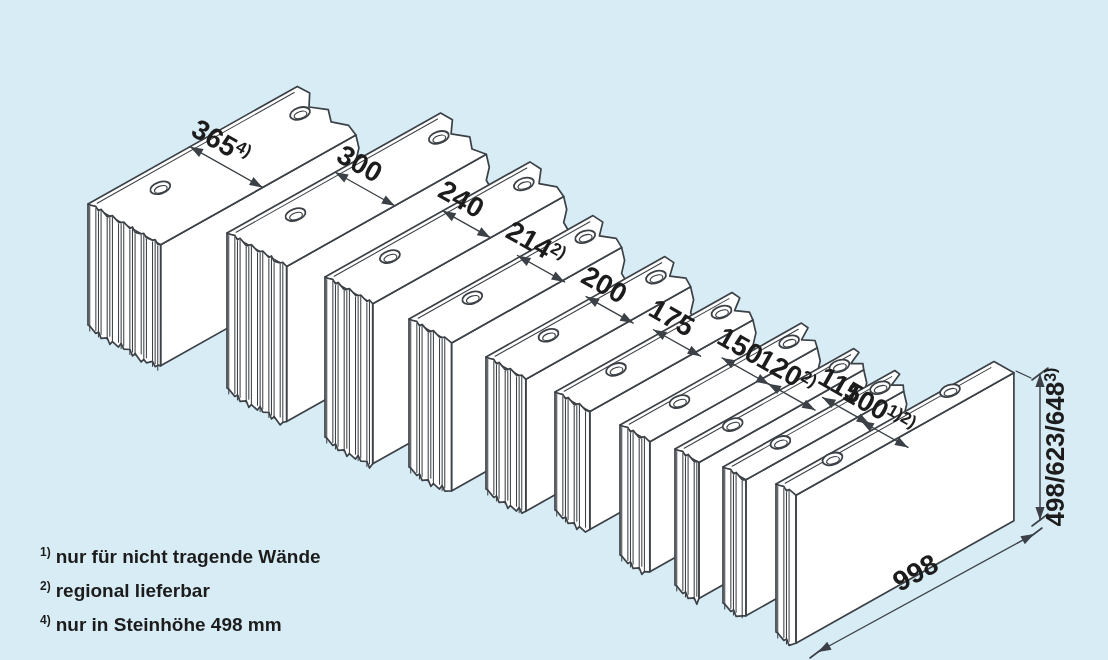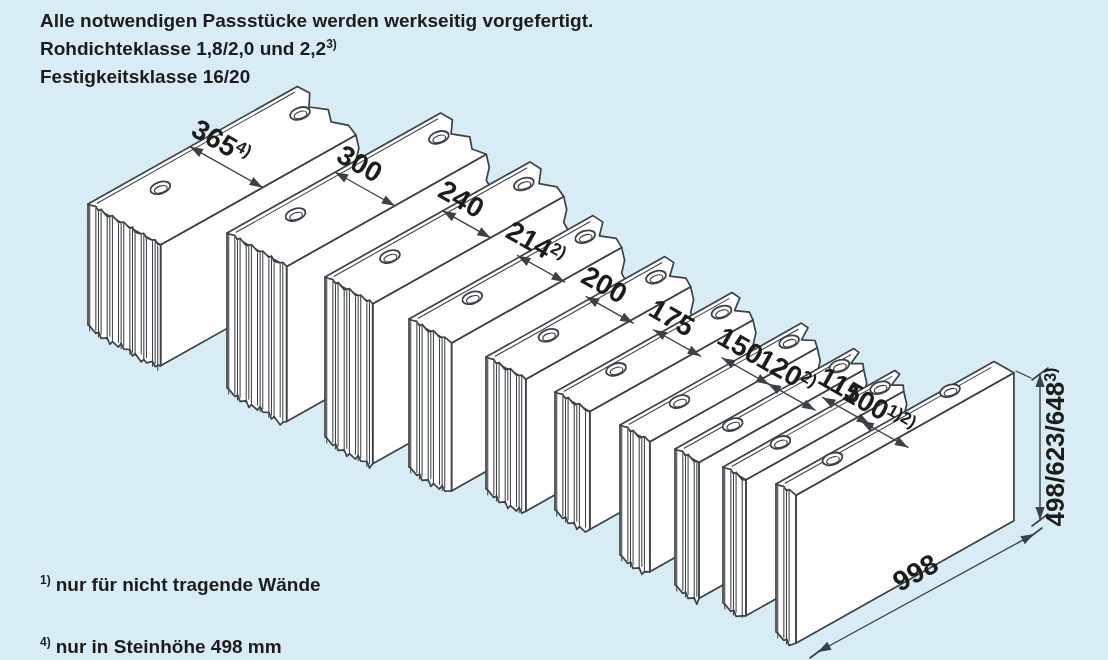--- a/index.html
+++ b/index.html
@@ -8,21 +8,21 @@
     width:1108px;height:660px;
     background:#d8ecf5;
     overflow:hidden;
     font-family:"Liberation Sans",sans-serif;
     color:#1c1c1c;
   }
   #drawing{position:absolute;left:0;top:0;}
   .txtblock{position:absolute;left:40px;font-weight:bold;}
   #header{top:7px;font-size:19px;line-height:28px;}
   #footnotes{top:538px;font-size:19px;line-height:29.5px;}
-  .fn-row{white-space:nowrap;margin-top:28px;}
+  .fn-row{white-space:nowrap;}
   sup{font-size:12px;line-height:0;}
   .fn-sup{display:inline-block;vertical-align:super;font-size:12px;font-weight:bold;margin-right:5px;}
 </style>
 </head>
 <body>
 
 <div id="stage">
 
   <svg id="drawing" width="1108" height="660" viewBox="0 0 1108 660">
       <g>
@@ -337,24 +337,20 @@
           <path fill="#3b4146" stroke="none" d="M1040.0,374.0L1044.6,387.0L1035.4,387.0Z"></path>
           <path fill="#3b4146" stroke="none" d="M1040.0,520.0L1035.4,507.0L1044.6,507.0Z"></path>
           <line x1="1032" y1="380" x2="1048" y2="368" stroke="#3b4146" stroke-width="1.6" stroke-linecap="round"></line>
           <line x1="1032" y1="526" x2="1048" y2="514" stroke="#3b4146" stroke-width="1.6" stroke-linecap="round"></line>
           <line x1="1016" y1="371" x2="1031" y2="378" stroke="#3b4146" stroke-width="1.2" stroke-linecap="round"></line>
           <text fill="#1c1c1c" font-size="26" font-weight="bold" text-anchor="middle" font-family="&quot;Liberation Sans&quot;,sans-serif" transform="translate(1064,447) rotate(-90)"><tspan>498/623/648</tspan><tspan font-size="16" dy="-8">3)</tspan></text>
         </g>
       </g>
     </svg>
 
-  <div id="header" class="txtblock">
-    <div>Alle notwendigen Passstücke werden werkseitig vorgefertigt.</div>
-    <div><span>Rohdichteklasse 1,8/2,0 und 2,2</span><sup>3)</sup></div>
-    <div>Festigkeitsklasse 16/20</div>
-  </div>
 
   <div id="footnotes" class="txtblock">
     <div class="fn-row"><span class="fn-sup">1)</span><span>nur für nicht tragende Wände</span></div>
+    <div class="fn-row"><span class="fn-sup">2)</span><span>regional lieferbar</span></div>
     <div class="fn-row"><span class="fn-sup">4)</span><span>nur in Steinhöhe 498 mm</span></div>
   </div>
 
 </div>
 
 </body></html>

